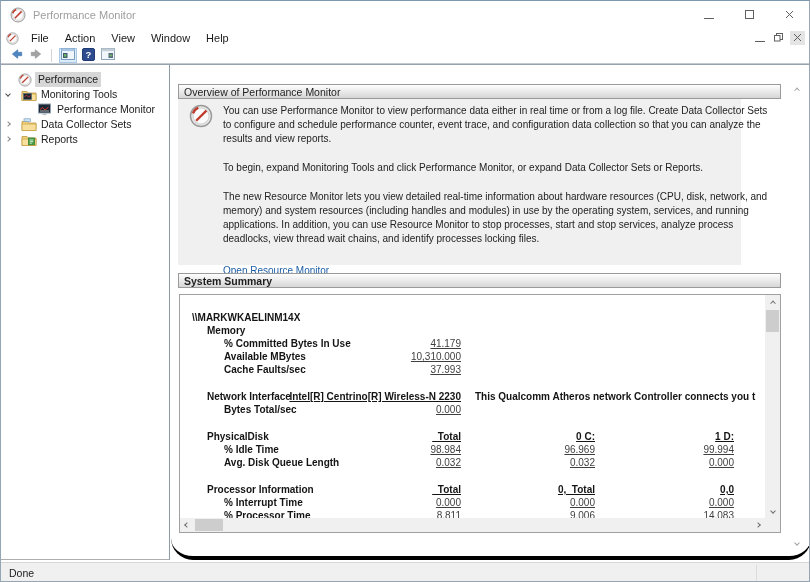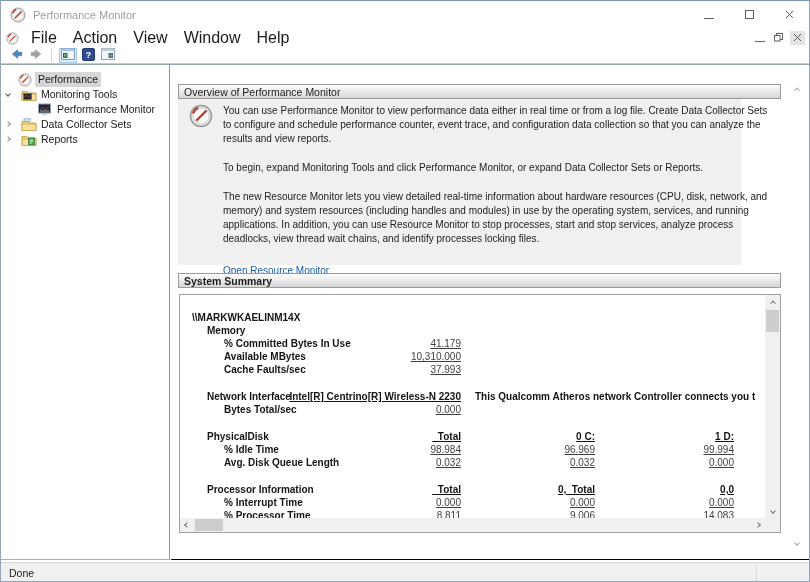--- a/index.html
+++ b/index.html
@@ -16,21 +16,21 @@
   .win-controls { position:absolute; right:0; top:0; height:28px; display:flex; }
   .wbtn { width:40px; height:28px; display:flex; align-items:center; justify-content:center; }
   .g-min { display:inline-block; width:10px; height:1px; background:#5f5f5f; }
   .g-max { display:inline-block; width:9px; height:9px; border:1px solid #5f5f5f; background:#fff; }
 
   
   .menubar { position:absolute; left:0; top:28px; width:100%; height:18px; background:#fff;
              display:flex; align-items:center; }
   .mdi-ic { margin-left:5px; width:13px; height:13px; }
   .menu-items { display:flex; margin-left:4px; }
-  .menu-item { padding:0 8px; font-size:16px; line-height:18px; cursor:default; }
+  .menu-item { padding:0 8px; font-size:11px; line-height:18px; cursor:default; }
   .mdi-controls { position:absolute; right:4px; top:0; height:18px; display:flex; align-items:center; gap:4px; }
   .mbtn { width:15px; height:14px; display:flex; align-items:center; justify-content:center; }
   .mbtn.shaded { background:#e4e4e4; }
 
   
   .toolbar { position:absolute; left:0; top:46px; width:100%; height:17px; background:#fff;
              border-bottom:1px solid #c3c9cf; display:flex; align-items:center; }
   .tbtn { width:18px; height:15px; display:flex; align-items:center; justify-content:center; margin-left:2px; }
   .tbtn:first-child { margin-left:6px; }
   .tbtn.toggled { background:#dcebf8; border:1px solid #a9c9e8; }
@@ -44,21 +44,21 @@
   .tree-row { position:relative; height:15px; line-height:15px; font-size:10.5px; white-space:nowrap; }
   .tree-row .chev { position:absolute; top:5px; }
   .chev { display:inline-block; width:4px; height:4px; border-right:1px solid #8a8a8a; border-bottom:1px solid #8a8a8a;
           transform:rotate(-45deg); }
   .chev.exp { transform:rotate(45deg); border-color:#4f4f4f; }
   .tree-ic { position:absolute; top:1px; width:16px; height:13px; }
   .tree-label { position:absolute; top:0; padding:0 3px; }
   .tree-label.sel { background:#d6d6d6; }
 
   .details-pane { position:absolute; left:170px; top:0; width:640px; height:495px; background:#fff;
-                  border-bottom:1px solid #000000; }
+                  border-bottom:4px solid #000000;border-radius:22px; }
   .sec-header { position:absolute; left:7px; width:603px; height:15px; line-height:14px;
                 background:linear-gradient(#fefefe,#d6d6d6); border:1px solid #9a9a9a;
                 padding-left:5px; font-size:10.5px; color:#1e1e1e; }
   .h1 { top:19px; } .h2 { top:208px;font-weight:bold; }
   .overview-body { position:absolute; left:7px; top:34px; width:563px; height:166px; background:#f0f0f0; }
   .ov-icon { position:absolute; left:11px; top:5px; width:24px; height:24px; }
   .ov-text { position:absolute; left:45px; top:5px; width:548px; }
   .ov-text p { font-size:10px; line-height:14px; color:#222; }
   .ov-text p + p { margin-top:15px; }
   .link { display:inline-block; margin-top:19px; font-size:10px; color:#2060a8; text-decoration:underline; cursor:pointer; }

